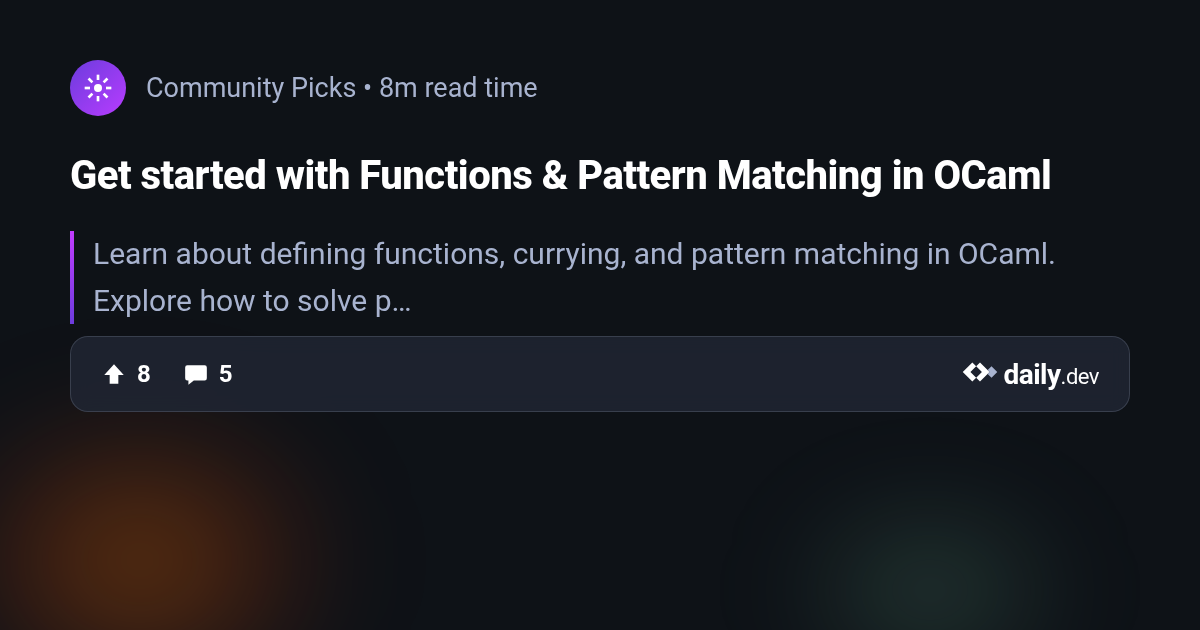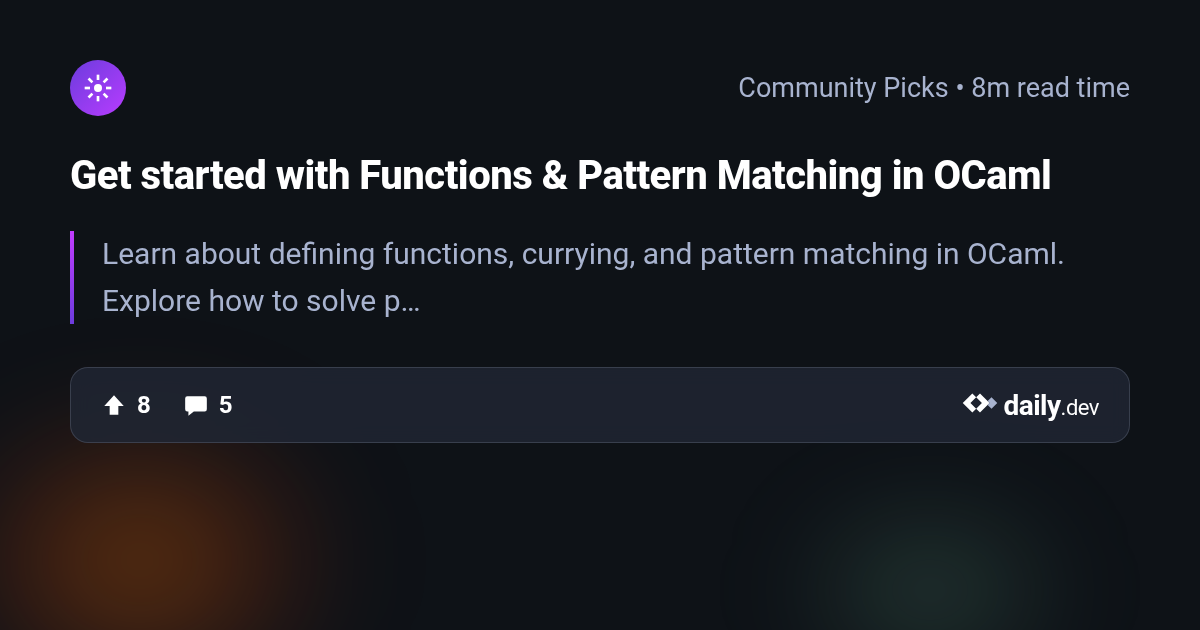--- a/index.html
+++ b/index.html
@@ -41,21 +41,20 @@
       padding: 60px 70px 0 70px;
       height: 100%;
       display: flex;
       flex-direction: column;
     }
     .header-row {
       display: flex;
       align-items: center;
       gap: 20px;
       margin-bottom: 36px;
-      justify-content: space-between;
     }
     .avatar {
       width: 56px;
       height: 56px;
       border-radius: 50%;
       background: linear-gradient(135deg, #6c3cdd 0%, #b83cff 100%);
       display: flex;
       align-items: center;
       justify-content: center;
       flex-shrink: 0;
@@ -73,22 +72,22 @@
       color: #ffffff;
       font-size: 40px;
       font-weight: 800;
       line-height: 1.18;
       margin-bottom: 32px;
       letter-spacing: -0.5px;
     }
     .description-wrap {
       border-left: 4px solid;
       border-image: linear-gradient(180deg, #c23cff 0%, #6c3cdd 100%) 1;
-      padding-left: 28px;
-      margin-bottom: 43px;
+      padding-left: 19px;
+      margin-bottom: 12px;
     }
     .description {
       color: #a8b3cf;
       font-size: 30px;
       line-height: 1.55;
       font-weight: 400;
       display: -webkit-box;
       -webkit-line-clamp: 2;
       -webkit-box-orient: vertical;
       overflow: hidden;

